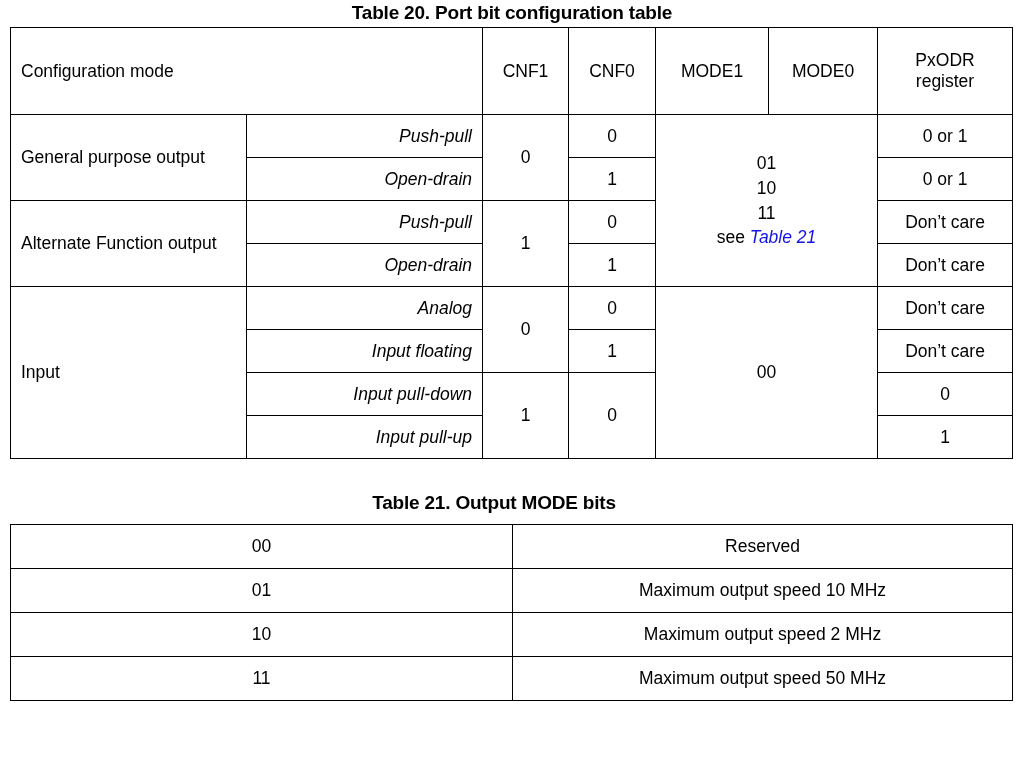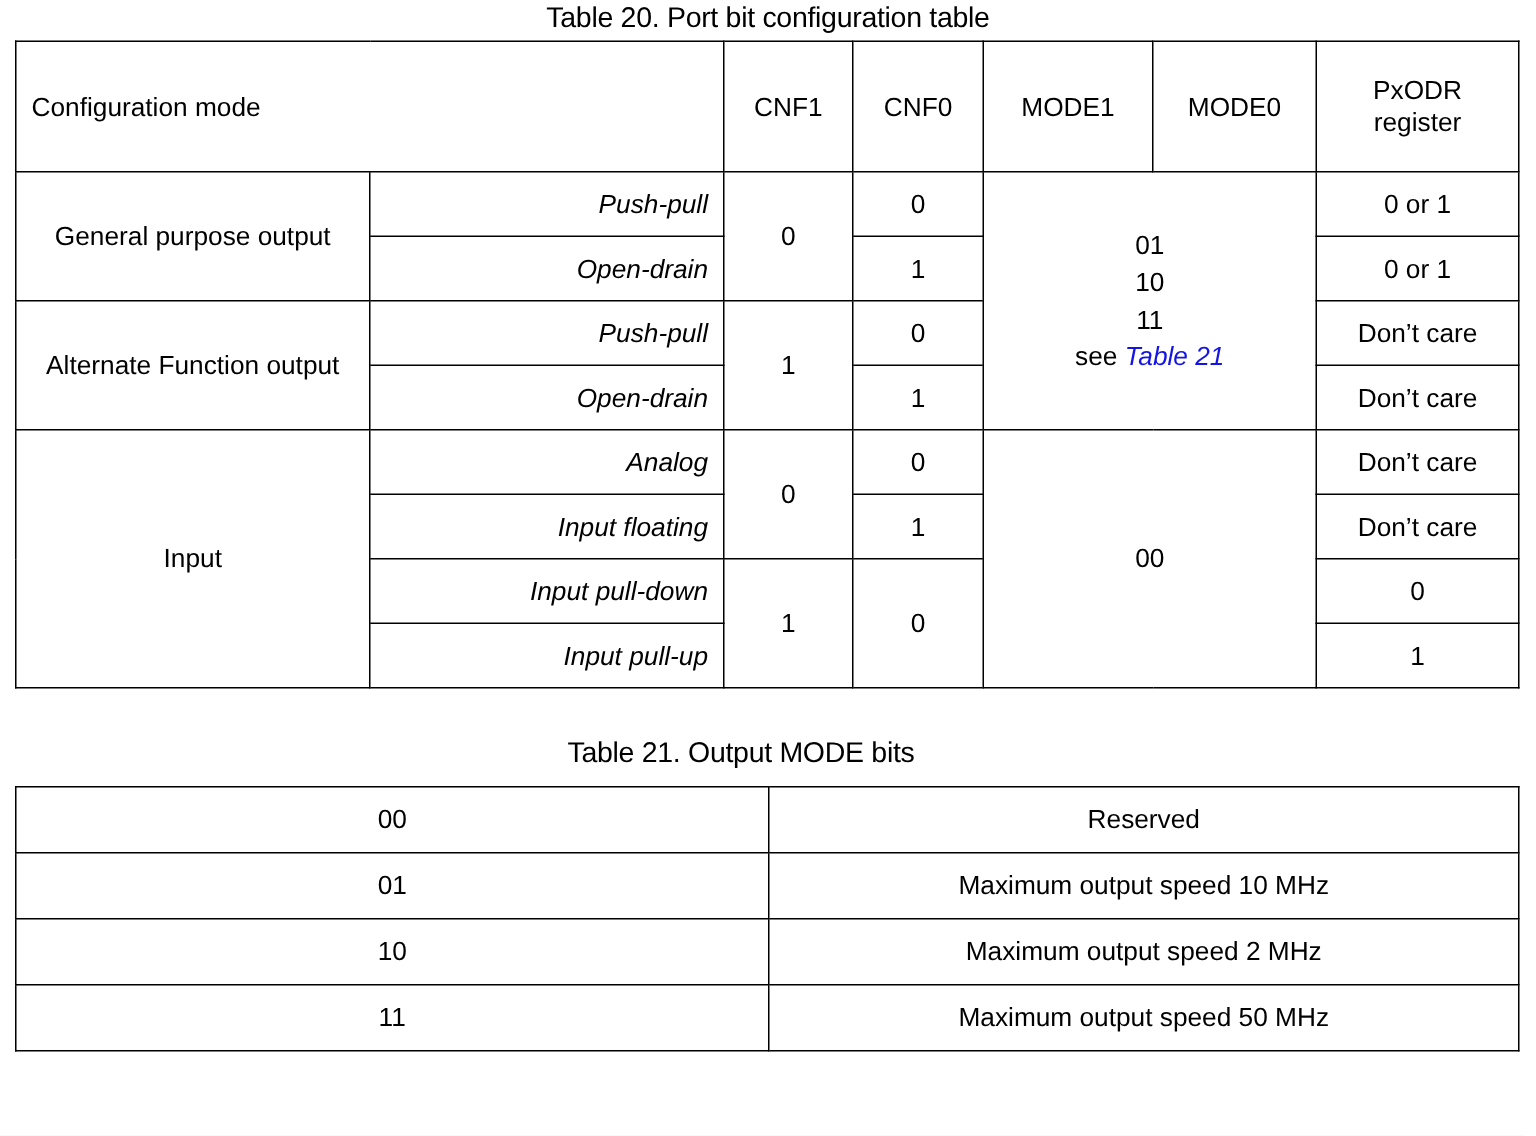--- a/index.html
+++ b/index.html
@@ -18,40 +18,40 @@
 
   .page {
     position: relative;
     width: 1024px;
     height: 757px;
   }
 
   
   .caption {
     text-align: center;
-    font-weight: normal;
+    font-weight: bold;
     font-size: 19px;
     letter-spacing: -0.2px;
     color: #000;
   }
   #caption-20 {
     position: absolute;
     left: 0; top: 2px; width: 1024px;
   }
   #caption-21 {
     position: absolute;
     left: 0; top: 492px; width: 988px;
   }
 
   
   .doc-table {
     position: absolute;
     border-collapse: collapse;
     table-layout: fixed;
-    background: #e5e5e5;
+    background: #fde047;
   }
   .doc-table td, .doc-table th {
     border: 1px solid #000;
     padding: 0 10px;
     font-size: 17.5px;
     font-weight: normal;
     color: #000;
     vertical-align: middle;
     background: #fff;
   }
@@ -87,21 +87,21 @@
   .t-outer-left  { border-left: 3px solid #000; }
   .t-outer-right { border-right: 3px solid #000; }
   .t-thick-bot   { border-bottom: 2.5px solid #000; }
   .t-thick-top   { border-top: 2.5px solid #000; }
 
   .center { text-align: center; }
   .left   { text-align: right; font-style: italic; }
 
   
   .group-label {
-    text-align: center;
+    text-align: left;
     vertical-align: middle;
     line-height: 1.28;
     margin-left: 44px;
   }
 
   
   .mode-merged {
     text-align: center;
     line-height: 1.42;
     padding: 4px 8px;

